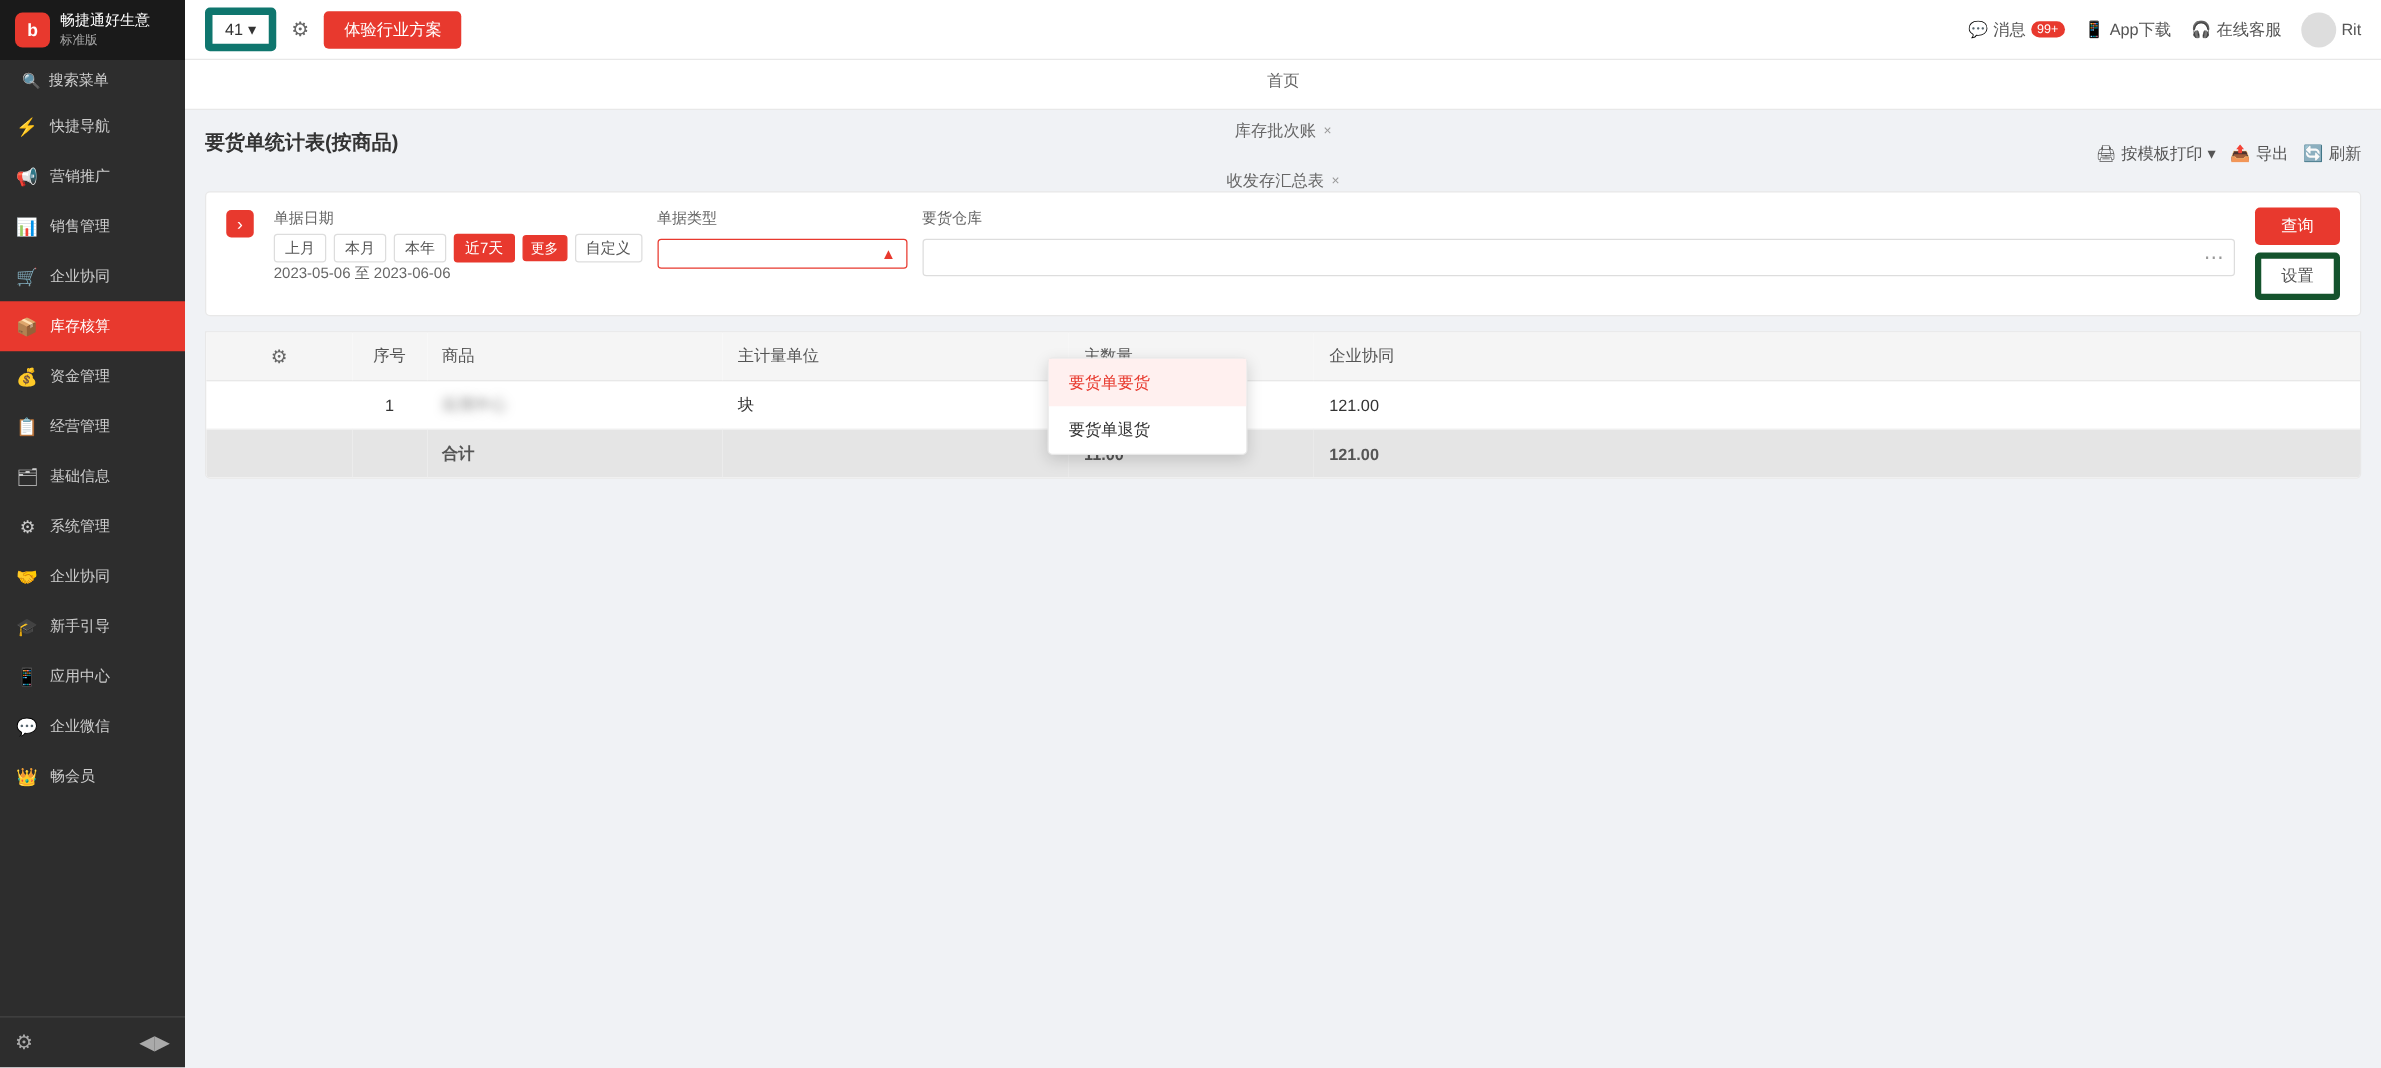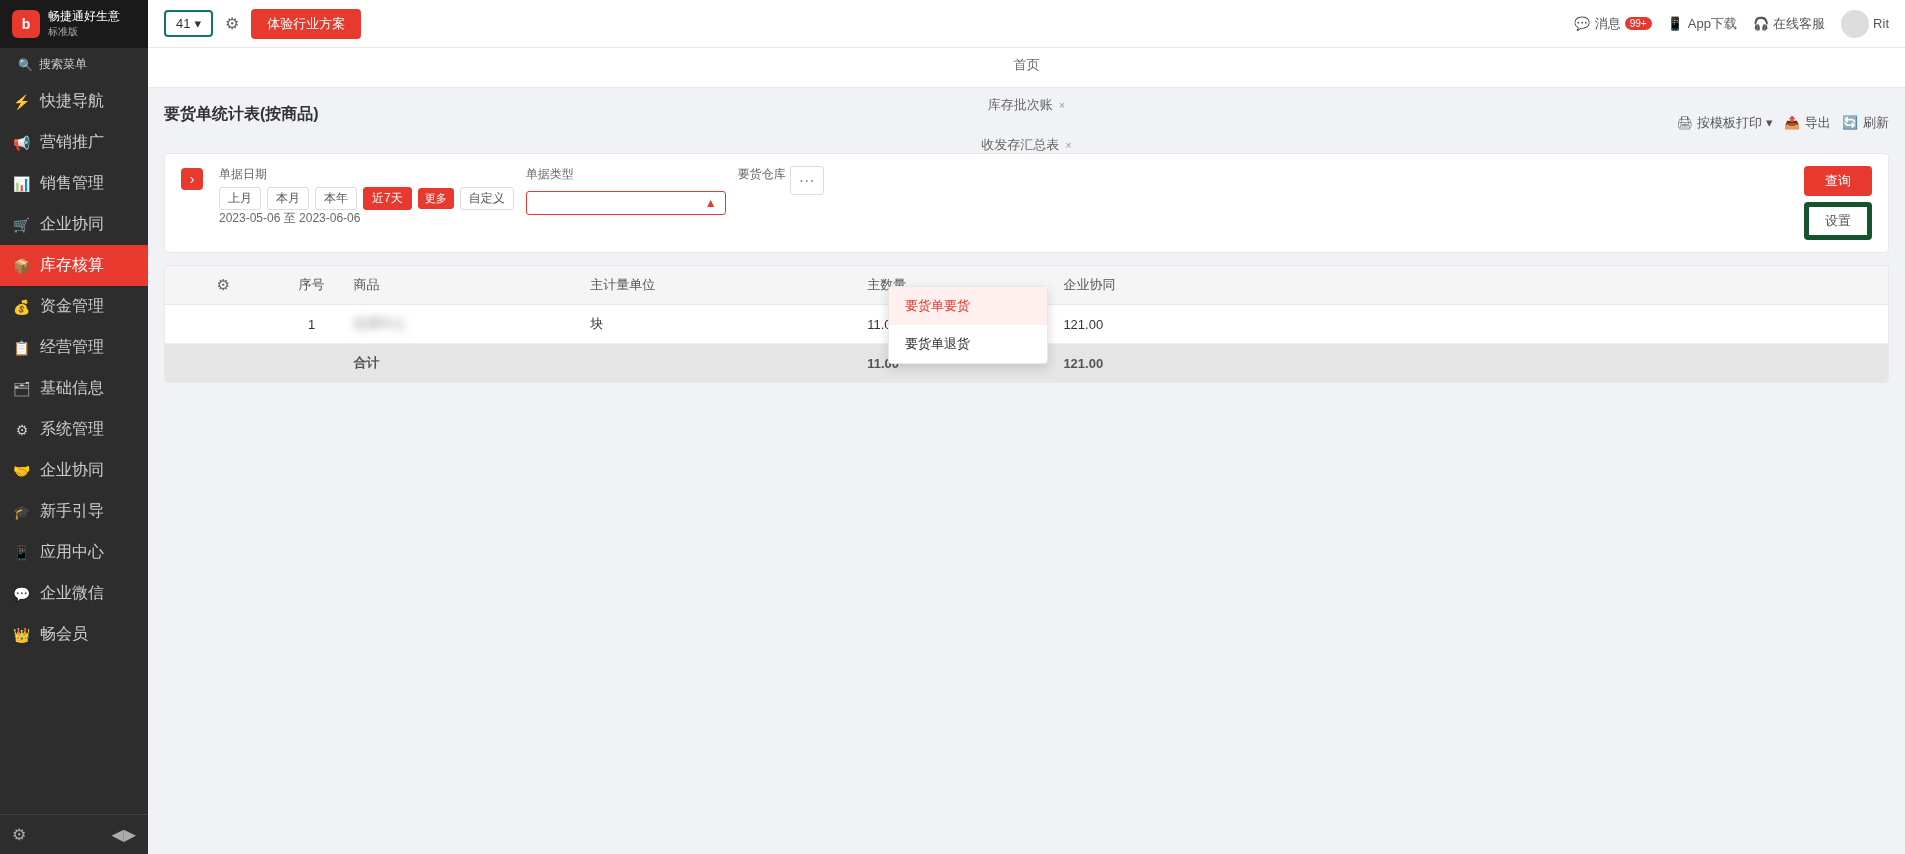--- a/index.html
+++ b/index.html
@@ -46,21 +46,21 @@
 
     .sidebar-item {
       display: flex; align-items: center;
       padding: 10px 12px;
       color: #ccc; font-size: 13px;
       cursor: pointer;
       position: relative;
     }
     .sidebar-item.active { background: #e8392e; color: white; }
     .sidebar-item .nav-icon { width: 20px; height: 20px; margin-right: 8px; display: flex; align-items: center; justify-content: center; font-size: 14px; flex-shrink: 0; }
-    .sidebar-item .nav-label { font-size: 16px; }
+    .sidebar-item .nav-label { font-size: 12px; }
 
     .sidebar-bottom {
       padding: 10px 12px;
       display: flex; align-items: center; justify-content: space-between;
       border-top: 1px solid #444;
     }
     .sidebar-bottom-icon { color: #aaa; cursor: pointer; font-size: 16px; }
 
     
     .main-area { flex: 1; display: flex; flex-direction: column; overflow: hidden; }
@@ -70,21 +70,21 @@
       height: 48px;
       background: white;
       display: flex; align-items: center;
       padding: 0 16px;
       border-bottom: 1px solid #e8e8e8;
       justify-content: space-between;
     }
     .top-header-left { display: flex; align-items: center; gap: 12px; }
     .store-select {
       display: flex; align-items: center; gap: 4px;
-      border: 2px solid #0f766e; border-radius: 4px;
+      border: 6px solid #0f766e; border-radius: 4px;
       padding: 4px 10px; cursor: pointer; font-size: 13px; color: #333;
     }
     .settings-icon { color: #666; cursor: pointer; font-size: 16px; }
     .trial-btn {
       background: #e8392e; color: white;
       border: none; border-radius: 4px;
       padding: 6px 16px; font-size: 13px; cursor: pointer;
     }
 
     .top-header-right { display: flex; align-items: center; gap: 16px; }
@@ -149,21 +149,21 @@
     .filter-type-group { display: flex; flex-direction: column; gap: 4px; min-width: 200px; }
     .filter-select {
       display: flex; align-items: center;
       border: 1px solid #e8392e; border-radius: 3px;
       padding: 4px 8px; min-width: 200px; position: relative;
       cursor: pointer; background: white;
     }
     .filter-select-text { flex: 1; font-size: 13px; color: #333; }
     .filter-select-arrow { color: #e8392e; font-size: 12px; }
 
-    .warehouse-group { display: flex; flex-direction: row; gap: 4px; flex: 1; font-family: Liberation Serif, serif; }
+    .warehouse-group { display: flex; flex-direction: column; gap: 4px; flex: 1; font-family: Liberation Serif, serif; }
     .warehouse-input {
       display: flex; align-items: center;
       border: 1px solid #ddd; border-radius: 3px;
       padding: 4px 8px; cursor: pointer; background: white;
     }
     .warehouse-input-text { flex: 1; font-size: 13px; color: #999; }
     .warehouse-input-dots { color: #999; font-size: 16px; }
 
     .filter-actions { display: flex; flex-direction: column; gap: 6px; margin-left: auto; flex-shrink: 0; }
     .btn-primary { background: #e8392e; color: white; border: none; border-radius: 4px; padding: 6px 18px; font-size: 13px; cursor: pointer; }
@@ -189,21 +189,21 @@
     tfoot tr { background: #e5e5e5; margin-top: 48px; }
     tfoot td { padding: 10px 12px; font-size: 13px; color: #555; font-weight: bold; }
 
     .settings-col { color: #666; font-size: 15px; cursor: pointer; text-align: center; }
     .blurred { color: transparent; text-shadow: 0 0 8px rgba(0,0,0,0.5); user-select: none; }
 
     
     .dropdown-overlay {
       position: absolute;
       top: 198px;
-      left: 740px;
+      left: 690px;
       background: white;
       border: 1px solid #e8e8e8;
       border-radius: 4px;
       box-shadow: 0 4px 12px rgba(0,0,0,0.15);
       min-width: 160px;
       z-index: 100;
     }
     .dropdown-item {
       padding: 10px 16px; font-size: 13px; color: #333;
       cursor: pointer;

